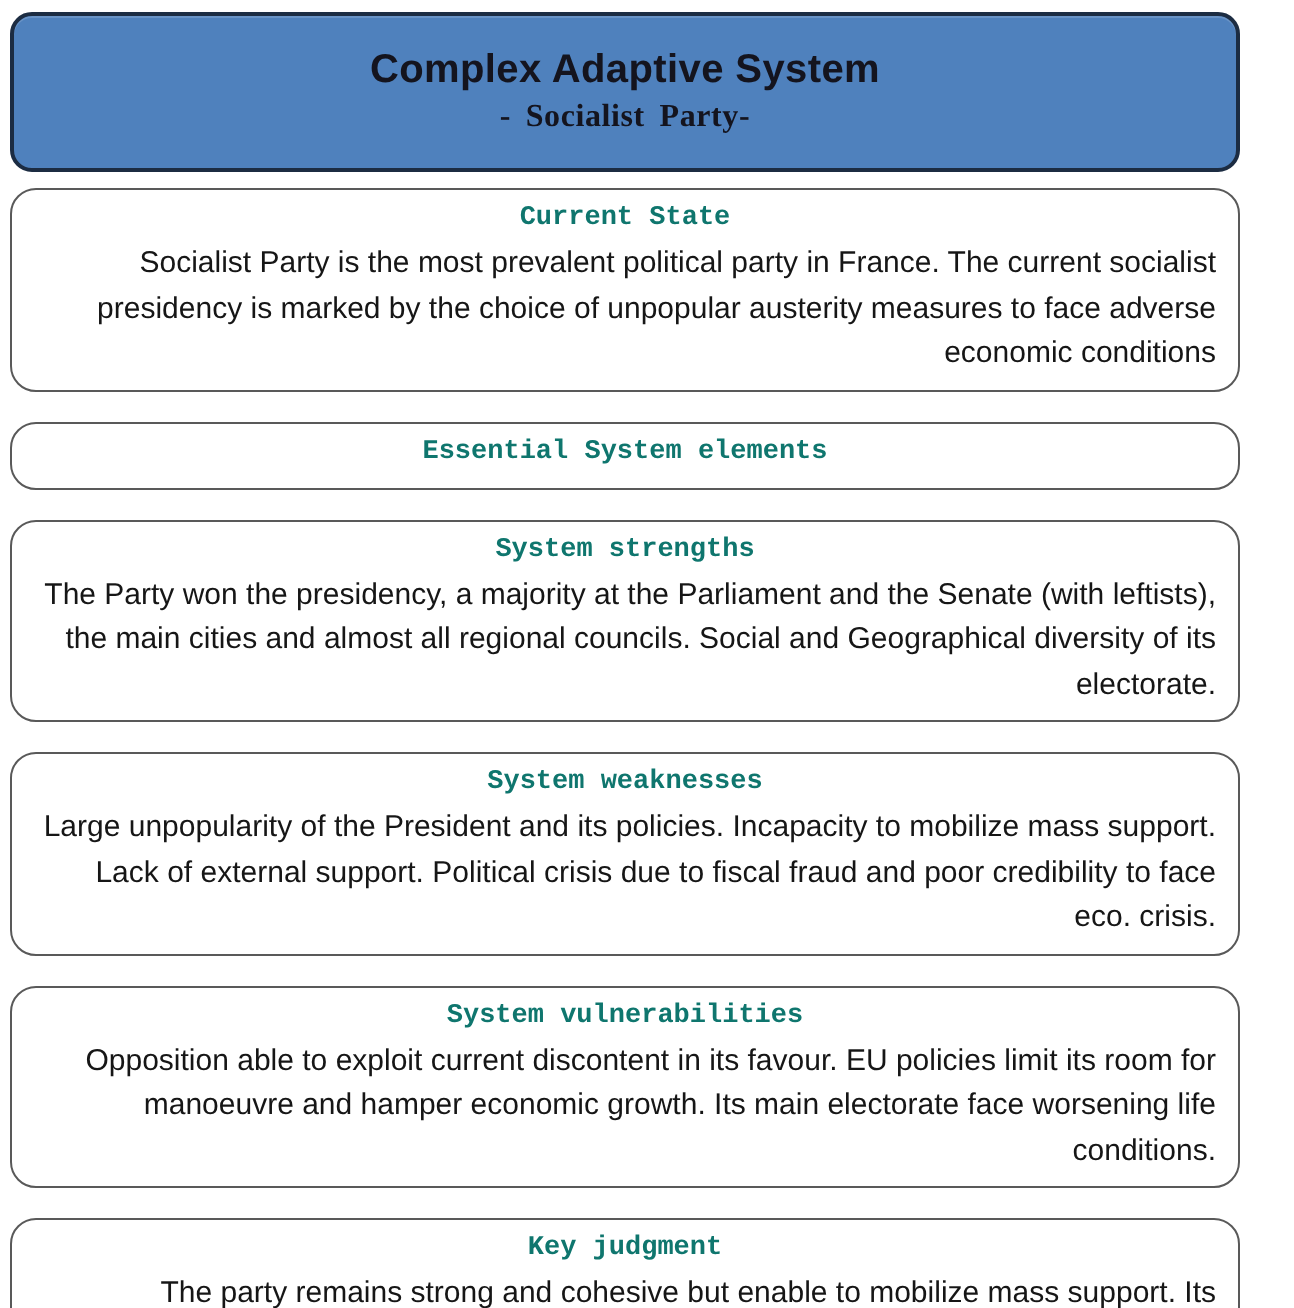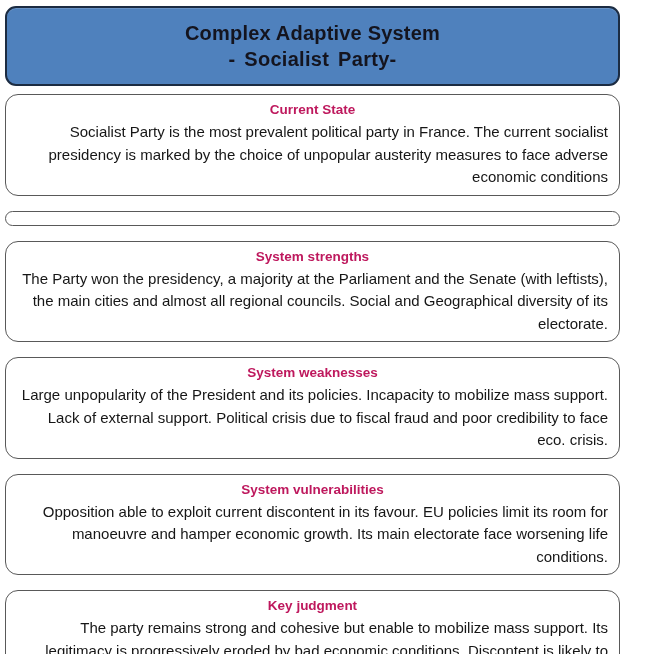--- a/index.html
+++ b/index.html
@@ -31,45 +31,47 @@
     margin-bottom: 8px;
     box-shadow: inset 0 1px 0 rgba(255,255,255,0.15);
   }
   .header-title {
     font-size: 20px;
     font-weight: bold;
     color: #14141e;
     letter-spacing: 0.2px;
   }
   .header-subtitle {
-    font-size: 20px;
+    font-size: 16px;
     font-weight: bold;
     color: #14141e;
     letter-spacing: 0.3px;
     word-spacing: 3px;
+    font-family: Liberation Serif, serif;
   }
   .section-box {
     flex: 1 1 auto;
     border: 1.6px solid #595959;
     border-radius: 13px;
     background: #ffffff;
     margin-bottom: 15px;
     padding: 7px 11px 6px 11px;
     display: flex;
     flex-direction: column;
     align-items: center;
     justify-content: flex-start;
   }
   .section-box:last-child { margin-bottom: 0; }
   .section-heading {
     font-size: 13.5px;
     font-weight: bold;
     text-align: center;
-    color: #be185d;
+    color: #0f766e;
     margin-bottom: 4px;
+    font-family: Liberation Mono, monospace;
   }
   .section-body {
     font-size: 15px;
     line-height: 1.5;
     text-align: right;
     color: #161616;
     max-width: 620px;
   }
 </style>
 </head>
@@ -81,20 +83,21 @@
     <div class="header-title">Complex Adaptive System</div>
     <div class="header-subtitle">- Socialist Party-</div>
   </div>
 
   <div class="section-box">
     <div class="section-heading">Current State</div>
     <div class="section-body">Socialist Party is the most prevalent political party in France. The current socialist presidency is marked by the choice of unpopular austerity measures to face adverse economic conditions</div>
   </div>
 
   <div class="section-box">
+    <div class="section-heading">Essential System elements</div>
   </div>
 
   <div class="section-box">
     <div class="section-heading">System strengths</div>
     <div class="section-body">The Party won the presidency, a majority at the Parliament and the Senate (with leftists), the main cities and almost all regional councils. Social and Geographical diversity of its electorate.</div>
   </div>
 
   <div class="section-box">
     <div class="section-heading">System weaknesses</div>
     <div class="section-body">Large unpopularity of the President and its policies. Incapacity to mobilize mass support. Lack of external support. Political crisis due to fiscal fraud and poor credibility to face eco. crisis.</div>

